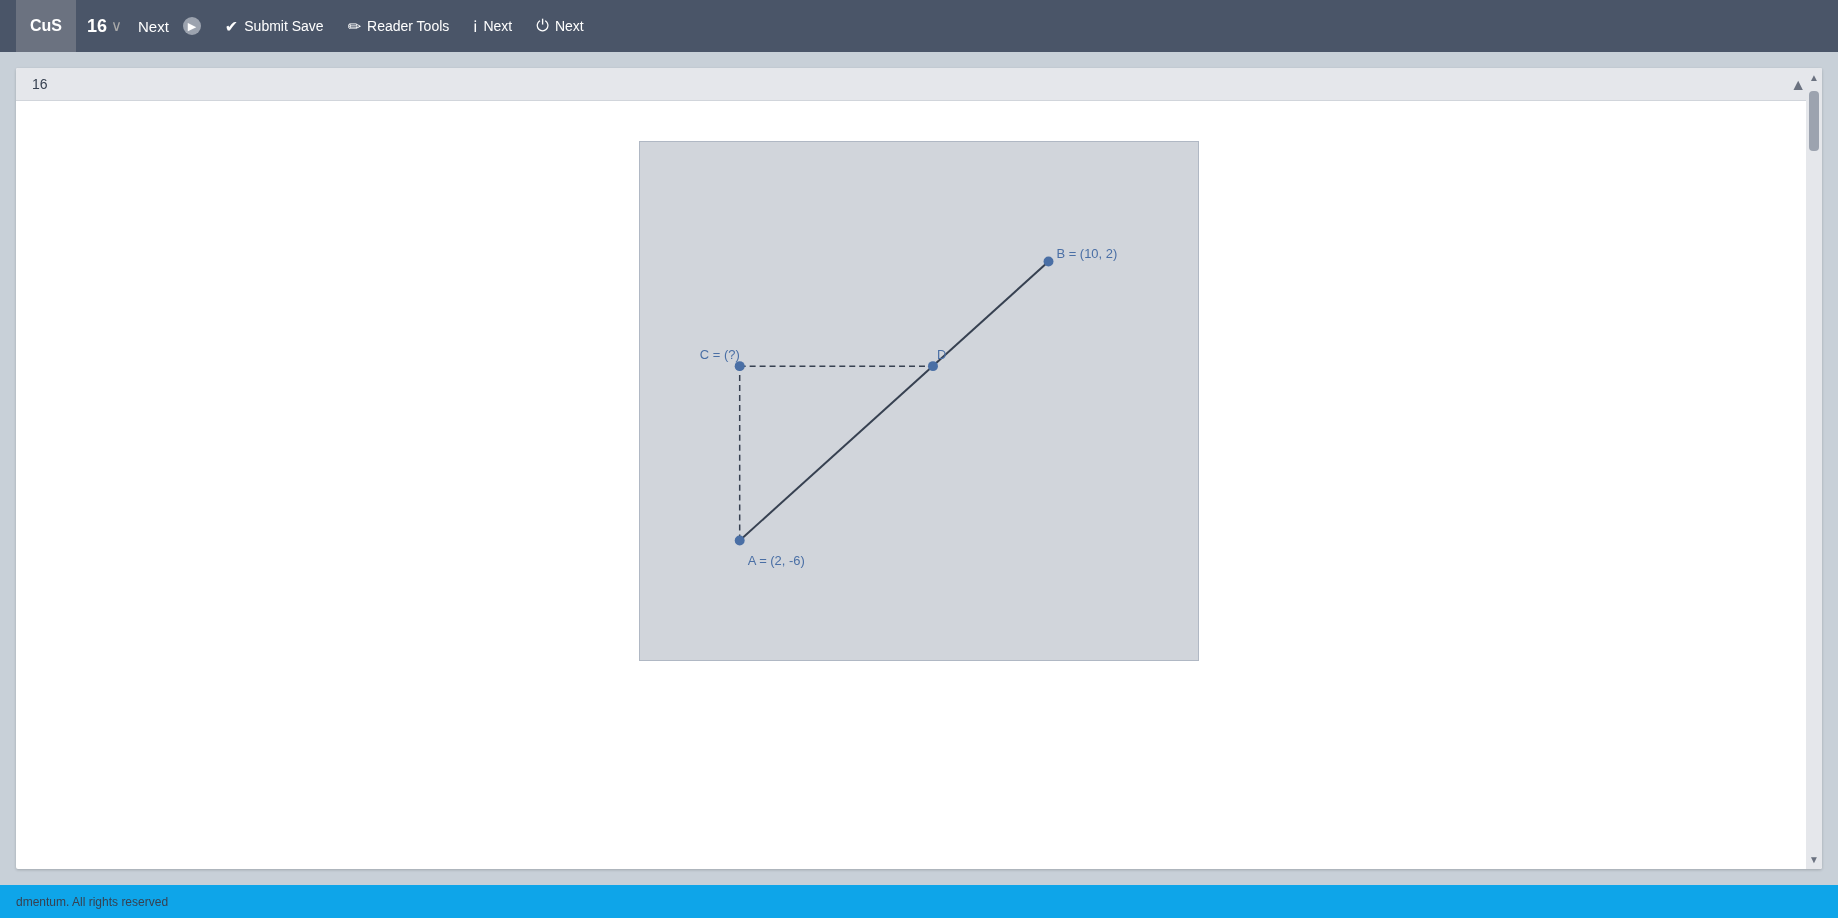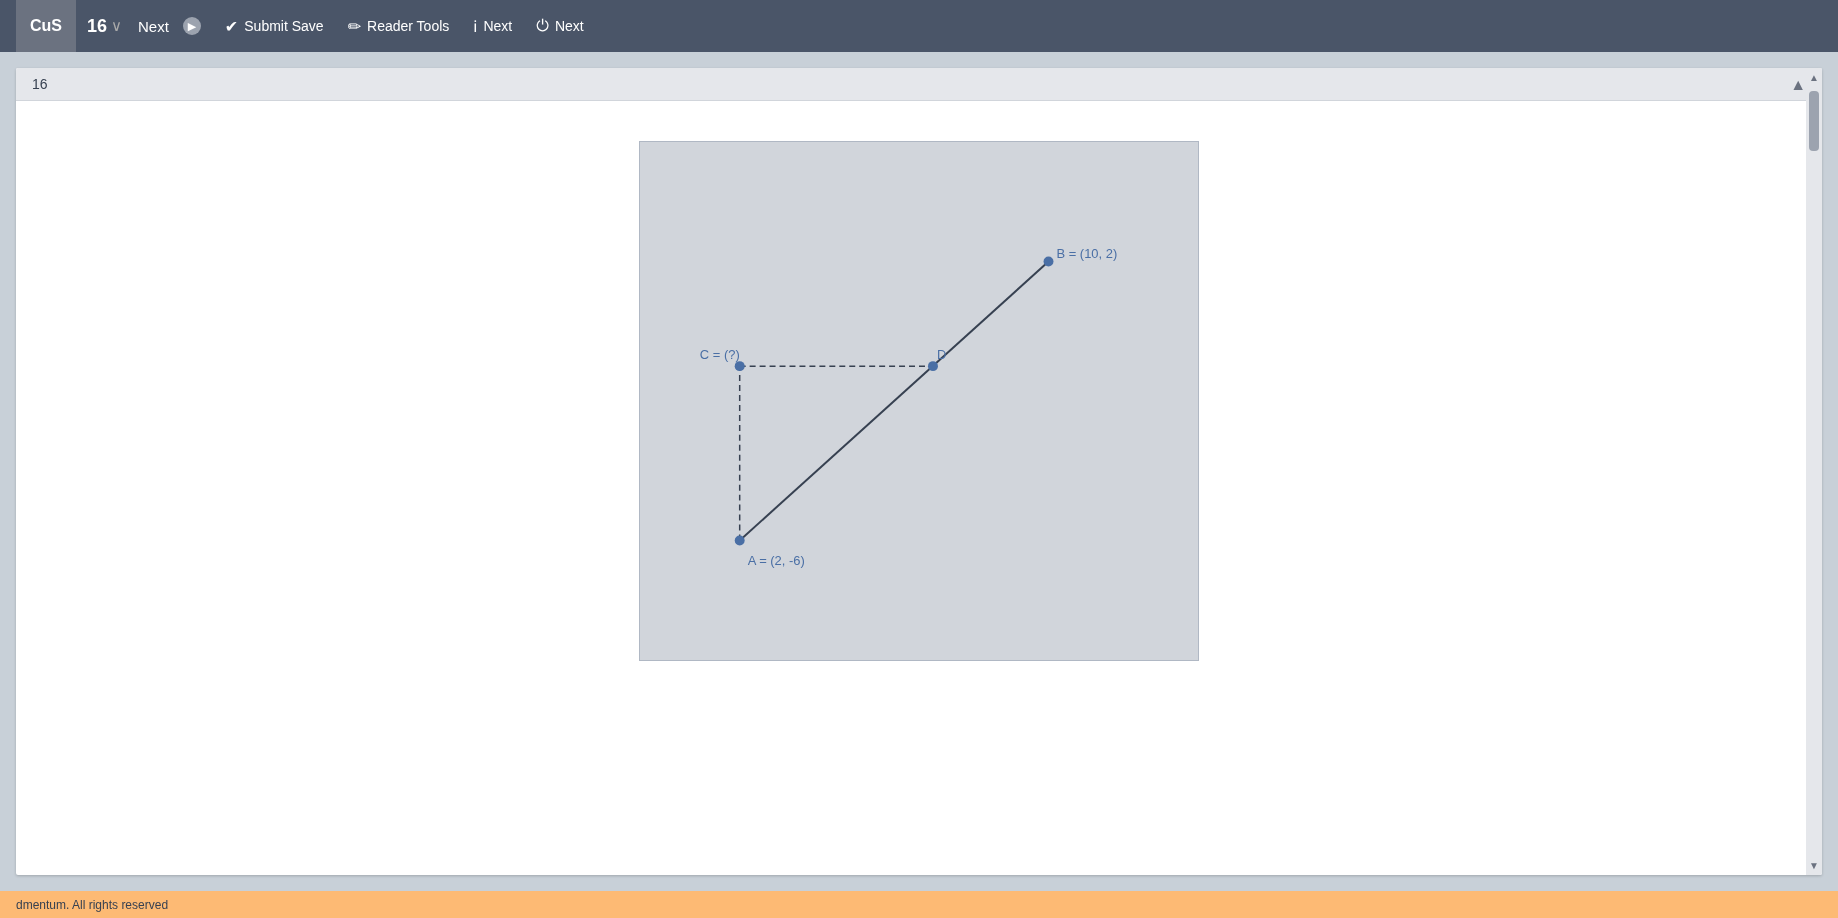--- a/index.html
+++ b/index.html
@@ -112,22 +112,22 @@
       border: 1px solid #b0b8c4;
     }
 
     svg.diagram {
       width: 100%;
       height: 100%;
     }
 
     
     .footer {
-      background: #fdba74;
-      height: 27px;
+      background: #0ea5e9;
+      height: 33px;
       display: flex;
       align-items: center;
       padding: 8px 16px;
       font-size: 12px;
       color: #374151;
     }
   </style>
 </head>
 <body>
 

